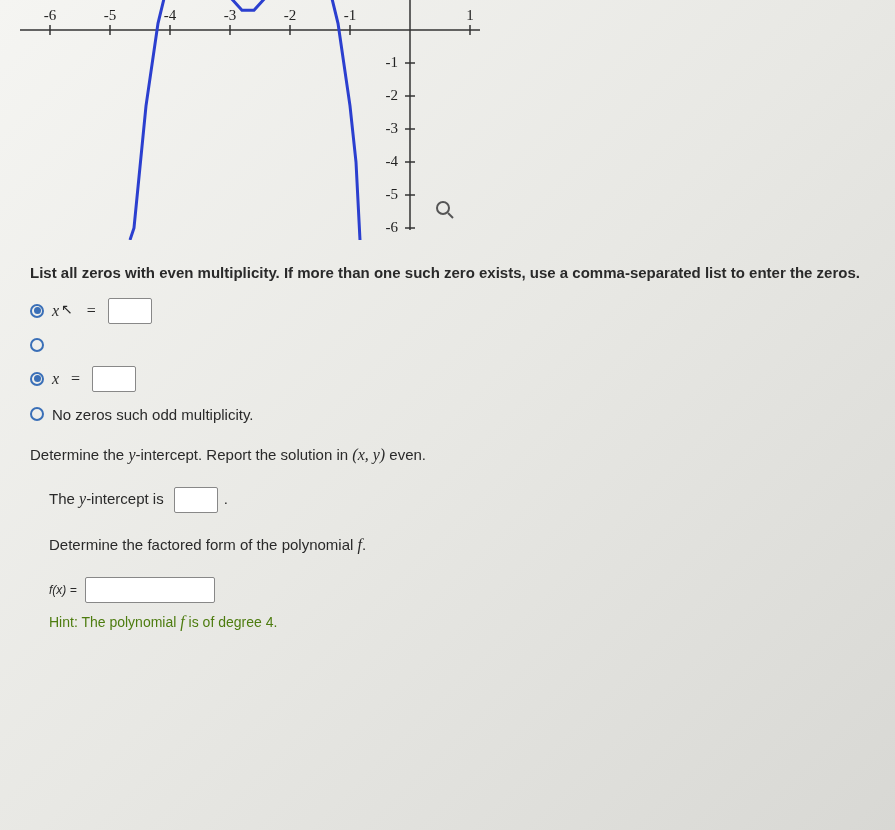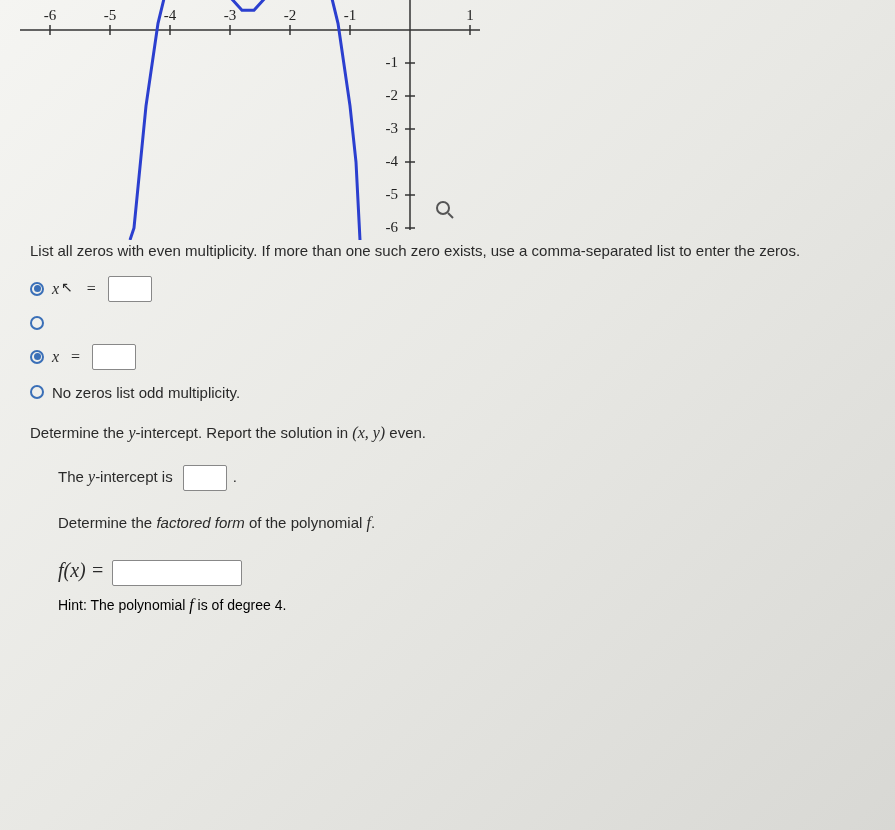--- a/index.html
+++ b/index.html
@@ -33,23 +33,24 @@
     fill: #222;
   }
   .mag-icon {
     position: absolute;
     left: 415px;
     top: 200px;
     font-size: 18px;
     color: #555;
   }
   .question-block {
+    margin-top: 22px;
     margin-bottom: 12px;
     line-height: 1.45;
-    font-weight: 400;
+    font-weight: 700;
   }
   .option-row {
     display: flex;
     align-items: center;
     gap: 8px;
     margin: 14px 0;
   }
   .radio {
     width: 14px;
     height: 14px;
@@ -94,33 +95,33 @@
     margin-right: 2px;
     font-size: 14px;
     transform: translateY(-2px);
   }
   .sub-block {
     margin-top: 20px;
     margin-bottom: 10px;
     line-height: 1.5;
   }
   .indent {
-    margin-left: 28px;
+    margin-left: 19px;
   }
   .hint {
     margin-top: 10px;
     font-size: 14px;
-    color: #000000;
+    color: #4d7c0f;
   }
   .func-notation {
-    font-family: Liberation Serif, serif;
+    font-family: Liberation Sans, sans-serif;
     font-style: italic;
-    font-size: 20px;
-  }
-  .ital { font-style: italic; }
+    font-size: 12px;
+  }
+  .ital { }
 </style>
 </head>
 <body>
 
 <div class="container">
 
   <div class="chart-area">
     <svg class="chart-svg" viewBox="0 0 480 240">
 
       <line x1="0" y1="30" x2="460" y2="30" stroke="#333" stroke-width="1.5"></line>
@@ -188,21 +189,21 @@
 
   <div class="option-row">
     <span class="radio selected"></span>
     <span class="math-var">x</span>
     <span class="math-eq">=</span>
     <span class="answer-box sm"></span>
   </div>
 
   <div class="option-row">
     <span class="radio"></span>
-    <span>No zeros list odd multiplicity.</span>
+    <span>No zeros such odd multiplicity.</span>
   </div>
 
   <div class="sub-block">
     <span>Determine the </span><span class="math-var">y</span><span>-intercept. Report the solution in </span><span class="math-var">(x, y)</span><span> even.</span>
   </div>
 
   <div class="sub-block indent">
     <span>The </span><span class="math-var">y</span><span>-intercept is</span>
     <span class="answer-box md" style="margin:0 6px;"></span><span>.</span>
   </div>

